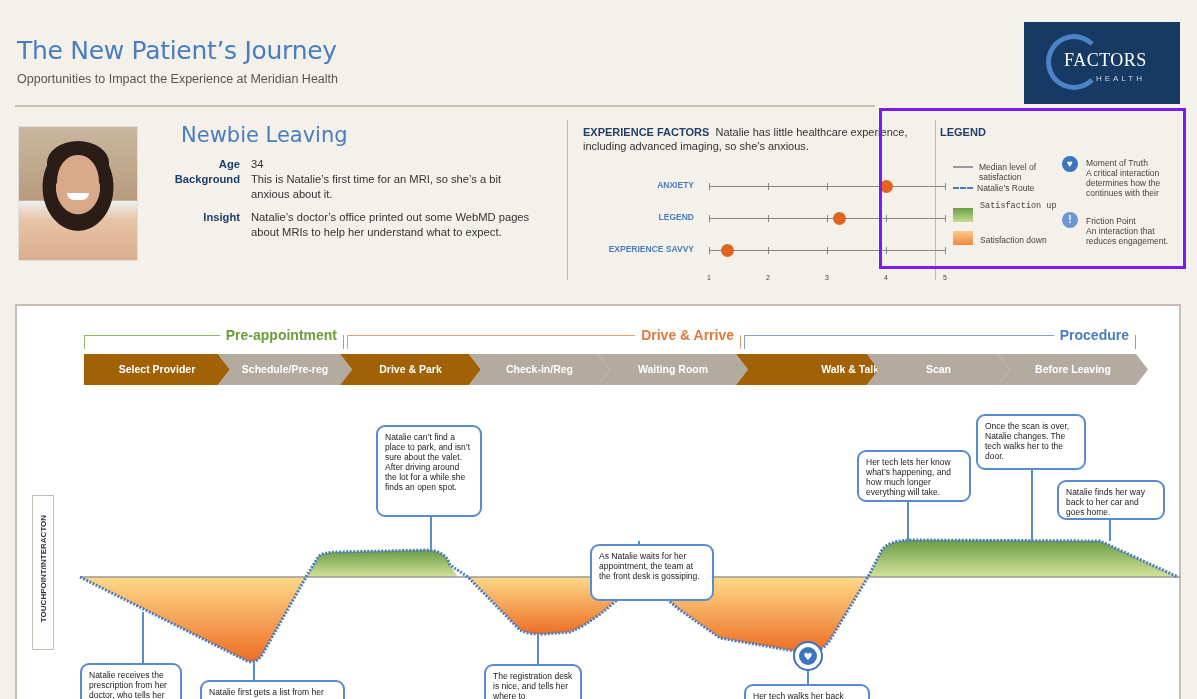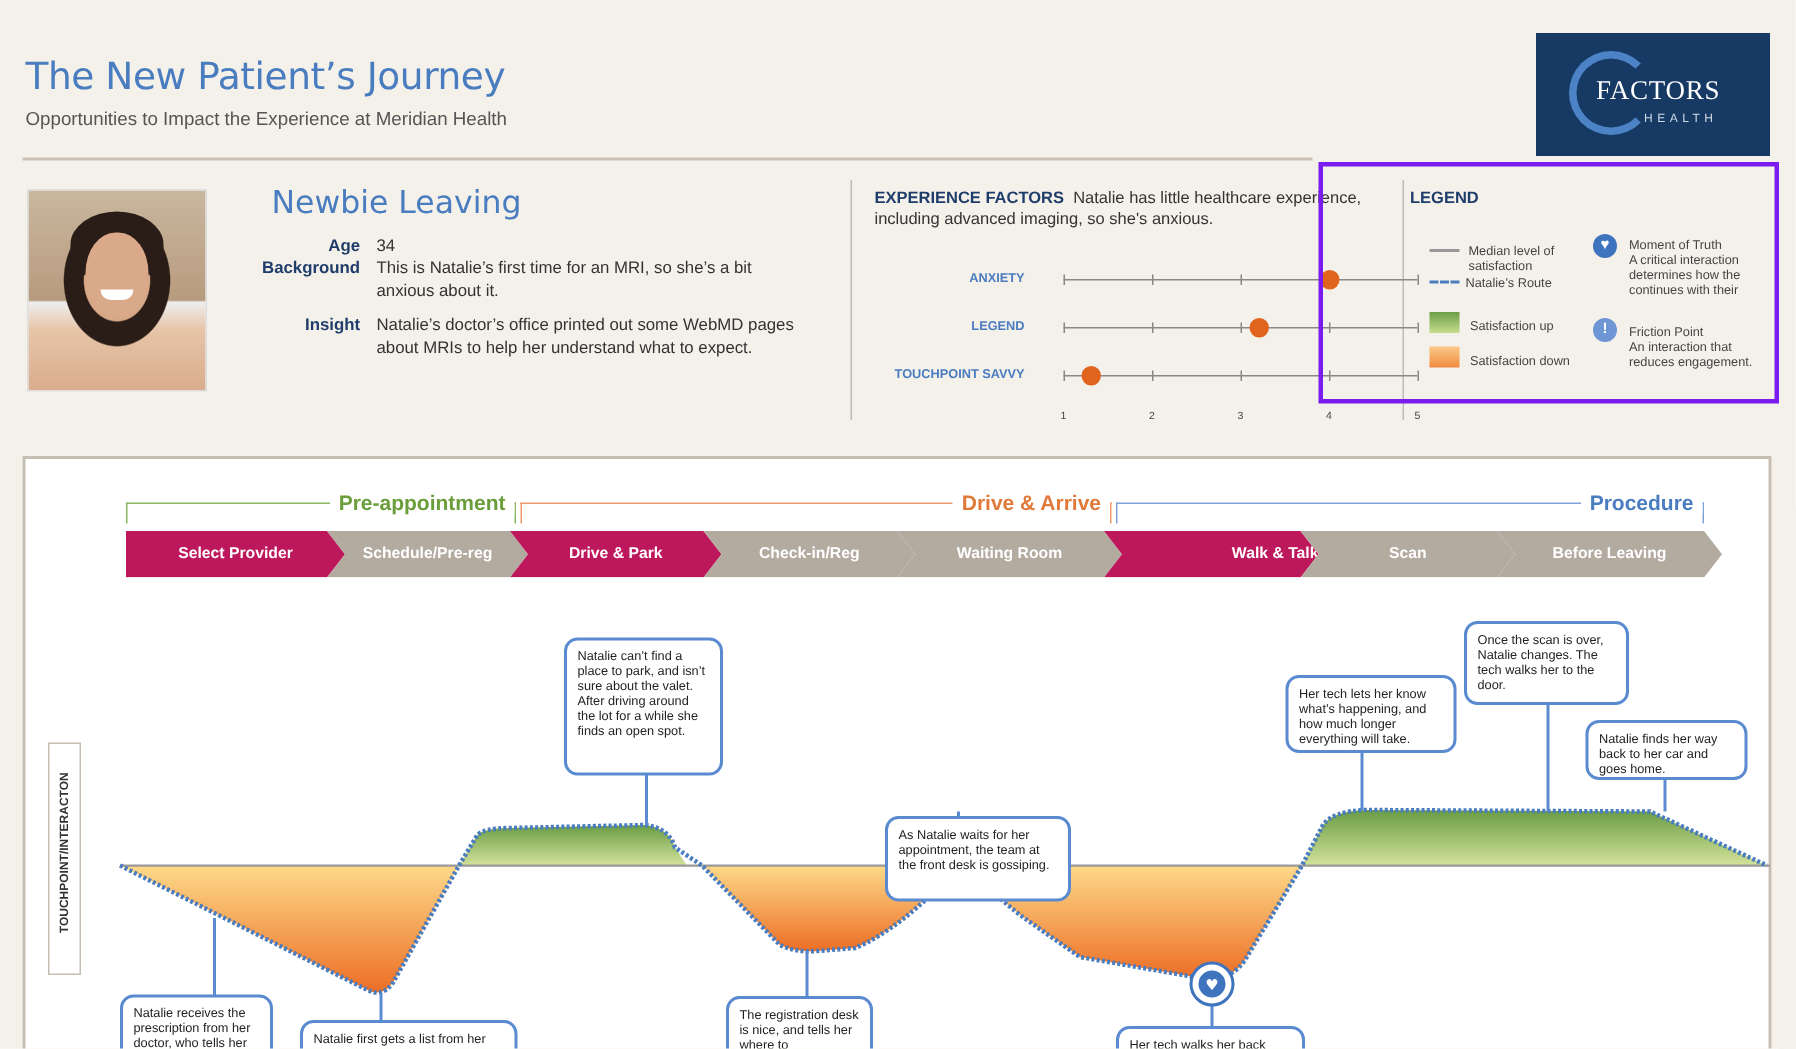--- a/index.html
+++ b/index.html
@@ -19,39 +19,39 @@
   .photo .smile { position: absolute; left: 48px; top: 66px; width: 22px; height: 7px; border-radius: 0 0 10px 10px; background: #fff; }
   .pname { position: absolute; left: 181px; top: 123px; font-size: 21px; color: #4a7cc0; font-family: "DejaVu Sans", sans-serif; }
   .prow { position: absolute; font-size: 11.2px; line-height: 15px; }
   .plabel { position: absolute; width: 90px; text-align: right; font-weight: bold; color: #1f3d6b; }
   .pval { position: absolute; left: 251px; width: 290px; color: #333; }
   .vline1 { position: absolute; left: 567px; top: 120px; width: 1px; height: 160px; background: #bbb; }
   .vline2 { position: absolute; left: 935px; top: 120px; width: 1px; height: 160px; background: #bbb; }
   .ef-head { position: absolute; left: 583px; top: 125px; width: 330px; font-size: 11px; line-height: 14px; }
   .ef-head b { color: #1f3d6b; }
   .scale-row { position: absolute; left: 583px; width: 340px; height: 14px; }
-  .scale-label { position: absolute; right: 240px; font-size: 8.5px; font-weight: bold; color: #4a7cc0; white-space: nowrap; }
+  .scale-label { position: absolute; right: 229px; font-size: 8.5px; font-weight: bold; color: #4a7cc0; white-space: nowrap; }
   .scale-line { position: absolute; left: 126px; top: 6px; width: 236px; height: 1px; background: #888; }
   .tick { position: absolute; top: 3px; width: 1px; height: 7px; background: #888; }
   .dot { position: absolute; top: 0; width: 13px; height: 13px; border-radius: 50%; background: #e0641e; }
   .tick-lbl { position: absolute; top: 274px; font-size: 7px; color: #444; }
 
   .legend-box { position: absolute; left: 879px; top: 108px; width: 307px; height: 161px; border: 3px solid #7a1cf0; }
   .lg-title { position: absolute; left: 940px; top: 126px; font-weight: bold; color: #1f3d6b; font-size: 11px; }
   .lg-item { position: absolute; font-size: 8.5px; line-height: 10px; color: #444; }
   .lg-swatch { position: absolute; width: 20px; height: 14px; }
   .lg-icon { position: absolute; width: 16px; height: 16px; border-radius: 50%; background: #3e74bd; color: #fff; font-size: 10px; text-align: center; line-height: 16px; font-weight: bold; }
 
   .journey { position: absolute; left: 15px; top: 304px; width: 1166px; height: 400px; background: #fff; border: 2px solid #c6beb2; }
   .phase { position: absolute; top: 335px; height: 14px; border: 1px solid; border-bottom: none; }
   .phase-label { position: absolute; top: -9px; left: 0; right: 0; text-align: right; font-size: 14px; font-weight: bold; }
   .phase-label span { background: #fff; padding: 0 6px; }
   .step { position: absolute; top: 354px; height: 31px; color: #fff; font-size: 10.5px; font-weight: bold; line-height: 31px; text-align: center; clip-path: polygon(0 0, calc(100% - 12px) 0, 100% 50%, calc(100% - 12px) 100%, 0 100%, 12px 50%); }
   .step.first { clip-path: polygon(0 0, calc(100% - 12px) 0, 100% 50%, calc(100% - 12px) 100%, 0 100%); }
-  .step.dark { background: #be185d; }
+  .step.dark { background: #a16207; }
   .step.light { background: #b3aba0; }
   .yaxis { position: absolute; left: 32px; top: 495px; width: 22px; height: 155px; border: 1px solid #c6beb2; background: #fff; }
   .yaxis span { position: absolute; left: -60px; top: 68px; width: 140px; transform: rotate(-90deg); font-size: 8px; font-weight: bold; color: #333; text-align: center; }
   .callout { position: absolute; background: #fff; border: 2px solid #5a8ad0; border-radius: 9px; padding: 5px 7px; font-size: 8.5px; line-height: 10px; color: #222; }
   .svg-layer { position: absolute; left: 0; top: 0; }
 </style>
 </head>
 <body>
 
 <div class="page">
@@ -105,21 +105,21 @@
         <div class="scale-label">LEGEND</div>
         <div class="scale-line"></div>
         <div class="tick" style="left: 126px;"></div>
         <div class="tick" style="left: 185px;"></div>
         <div class="tick" style="left: 244px;"></div>
         <div class="tick" style="left: 303px;"></div>
         <div class="tick" style="left: 362px;"></div>
         <div class="dot" style="left: 249.8px; background: rgb(224, 100, 30);"></div>
       </div>
       <div class="scale-row" style="top: 244px;">
-        <div class="scale-label">TOUCHPOINT SAVVY</div>
+        <div class="scale-label">EXPERIENCE SAVVY</div>
         <div class="scale-line"></div>
         <div class="tick" style="left: 126px;"></div>
         <div class="tick" style="left: 185px;"></div>
         <div class="tick" style="left: 244px;"></div>
         <div class="tick" style="left: 303px;"></div>
         <div class="tick" style="left: 362px;"></div>
         <div class="dot" style="left: 137.7px; background: rgb(224, 100, 30);"></div>
       </div>
       <div class="tick-lbl" style="left: 707px;">1</div>
       <div class="tick-lbl" style="left: 766px;">2</div>
@@ -128,21 +128,21 @@
       <div class="tick-lbl" style="left: 943px;">5</div>
     </div>
 
   <div class="legend-box"></div>
   <div class="lg-title">LEGEND</div>
   <div style="position:absolute;left:953px;top:166px;width:20px;height:2px;background:#999;"></div>
   <div class="lg-item" style="left:979px;top:162px;width:70px;">Median level of satisfaction</div>
   <div style="position:absolute;left:953px;top:187px;width:20px;border-top:2px dashed #4a7cc0;"></div>
   <div class="lg-item" style="left:977px;top:183px;">Natalie’s Route</div>
   <div class="lg-swatch" style="left:953px;top:208px;background:linear-gradient(#6c9e47,#c6dd8e);"></div>
-  <div class="lg-item" style="left:980px;top:212px;">Satisfaction up</div>
+  <div class="lg-item" style="left:980px;top:201px;font-family:Liberation Mono, monospace;">Satisfaction up</div>
   <div class="lg-swatch" style="left:953px;top:231px;background:linear-gradient(#fdc98a,#ef8a3e);"></div>
   <div class="lg-item" style="left:980px;top:235px;">Satisfaction down</div>
   <div class="lg-icon" style="left:1062px;top:156px;">♥</div>
   <div class="lg-item" style="left:1086px;top:158px;width:100px;">
     <div>Moment of Truth</div>
     <div>A critical interaction determines how the continues with their</div>
   </div>
   <div class="lg-icon" style="left:1062px;top:212px;background:#6e95d4;">!</div>
   <div class="lg-item" style="left:1086px;top:216px;width:100px;">
     <div>Friction Point</div>

